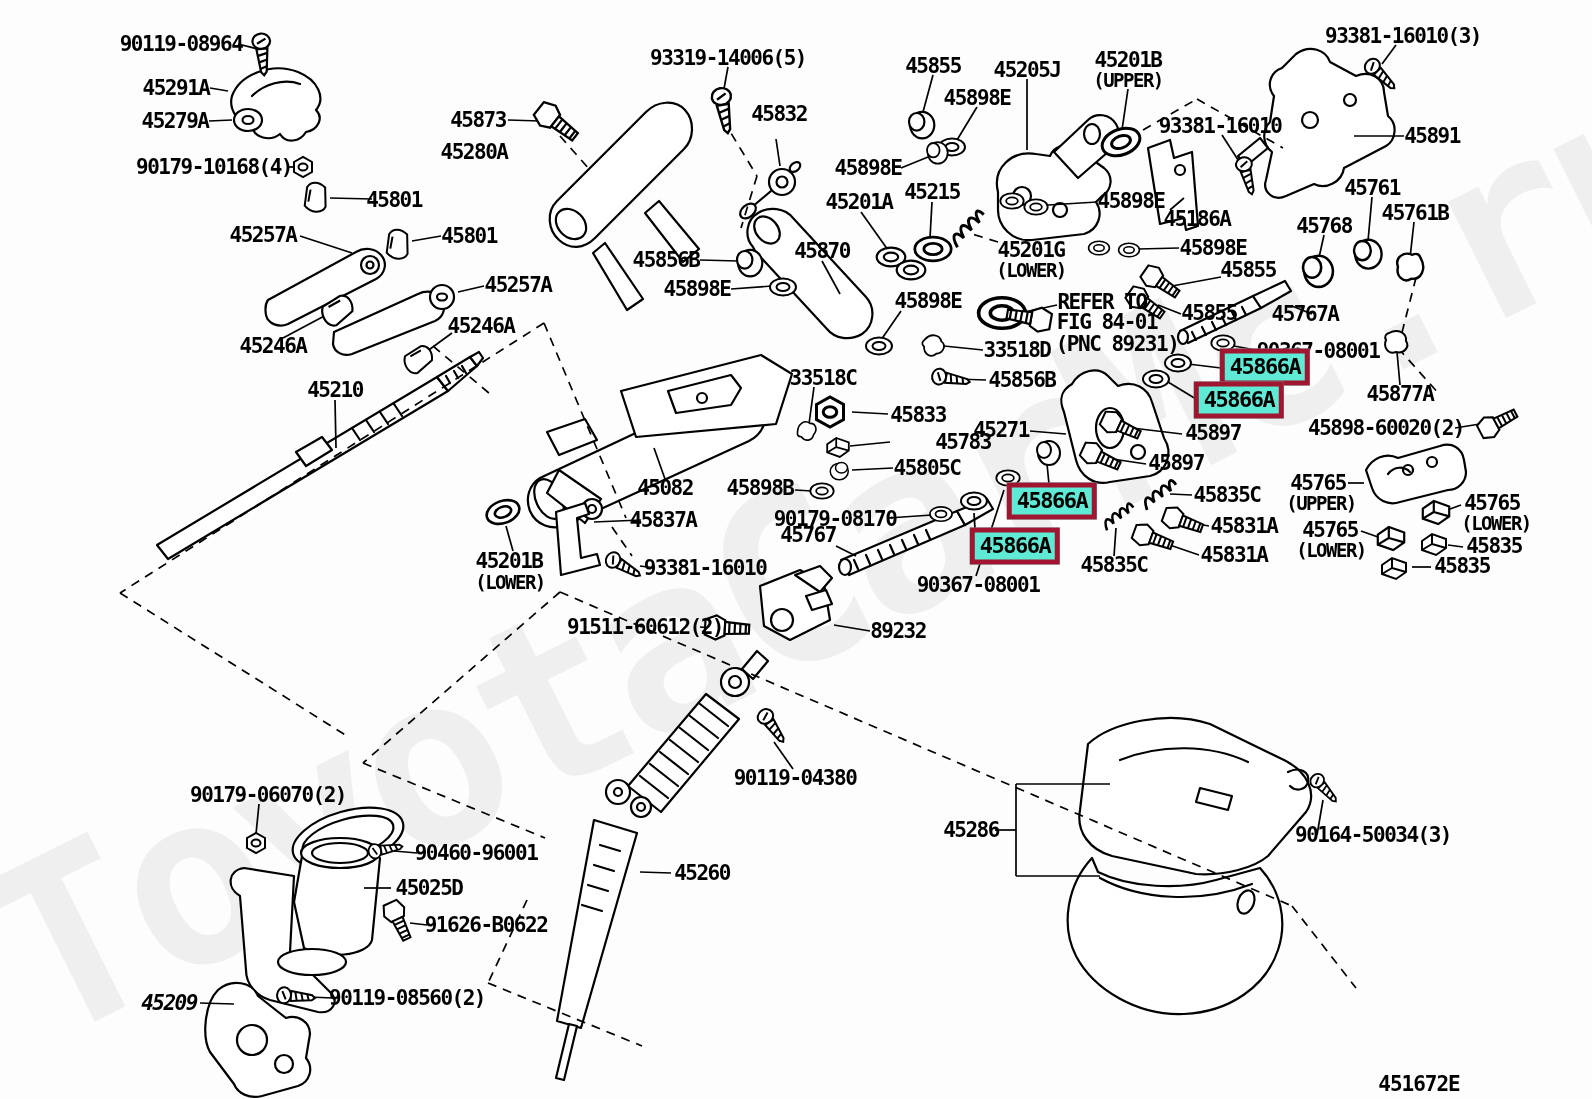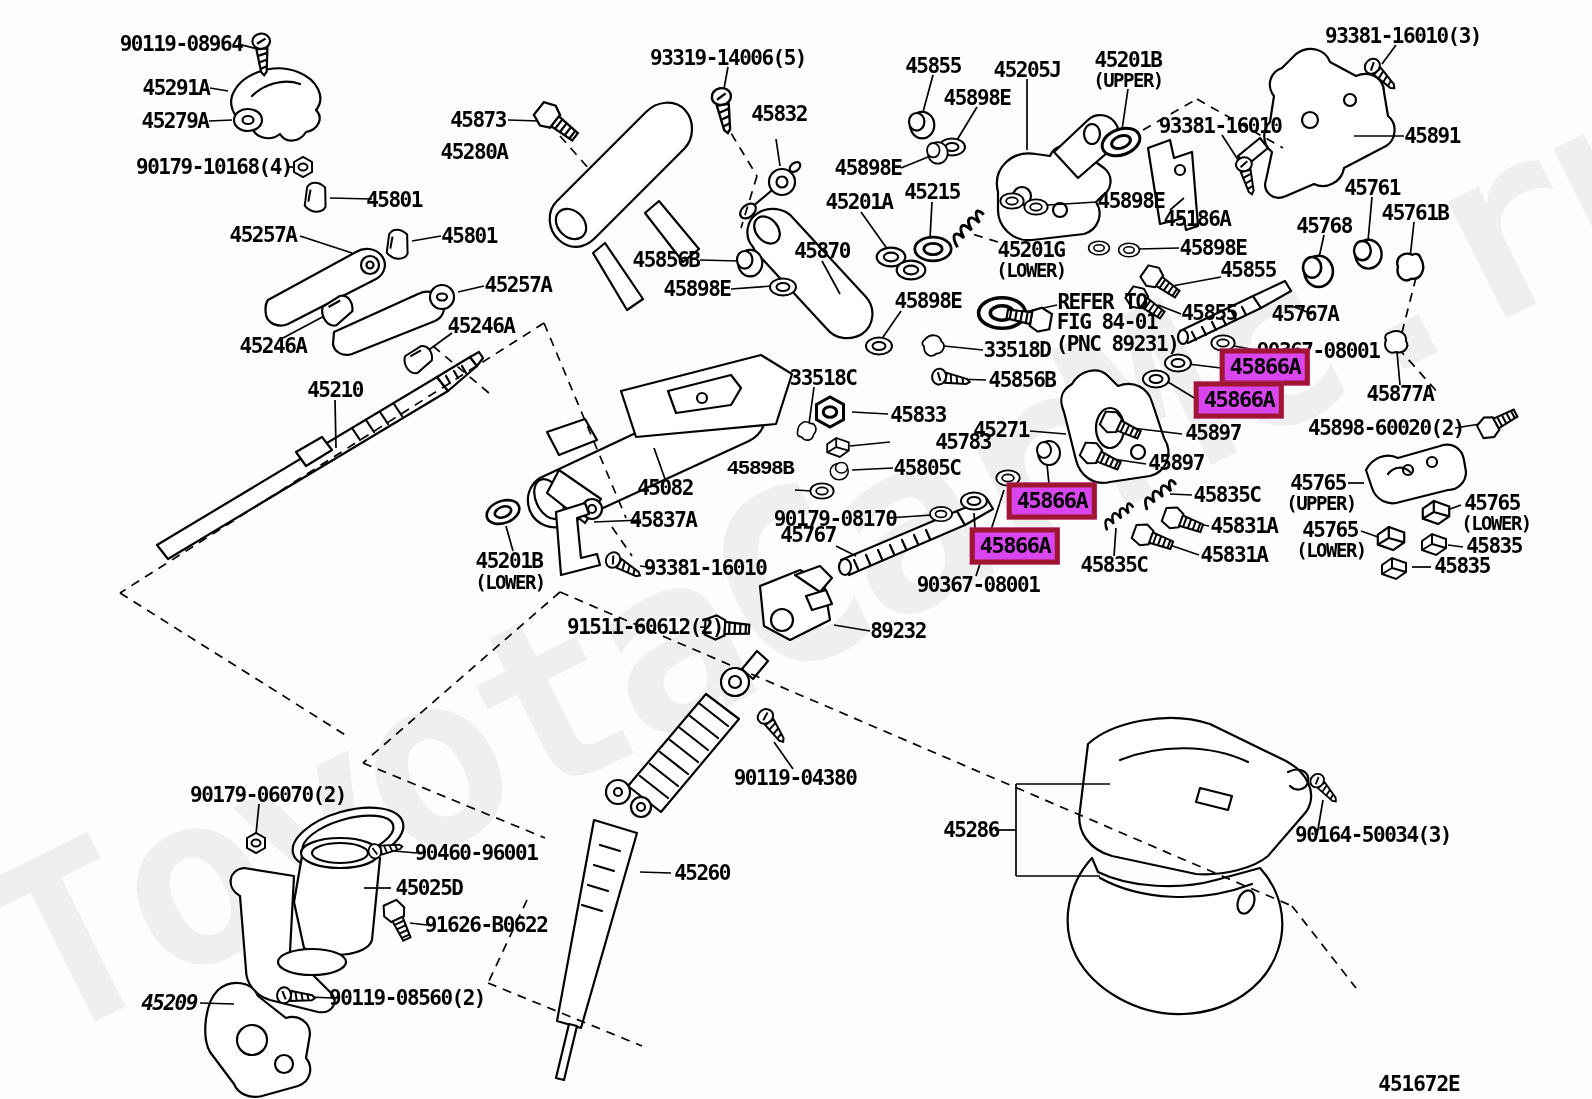--- a/index.html
+++ b/index.html
@@ -10,21 +10,21 @@
   }
   #art { position:absolute; left:0; top:0; }
   #labels { position:absolute; left:0; top:0; width:100%; height:100%; }
   .label {
     position:absolute; transform:translate(-50%,-50%);
     font-weight:700; font-size:21px; letter-spacing:-1.5px;
     color:var(--ink); white-space:nowrap; line-height:1;
   }
   .label.small { font-size:19px; }
   .label.boxed {
-    border:5px solid var(--hl); padding:2px 5px 3px; background:#d946ef;
+    border:5px solid var(--hl); padding:2px 5px 3px; background:#5eead4;
     font-size:22px;
   }
   .label.code { letter-spacing:-1px; }
 </style>
 </head>
 <body>
 
 <div id="stage">
   <svg id="art" width="1592" height="1099" viewBox="0 0 1592 1099">
     <defs>
@@ -432,21 +432,21 @@
       <div class="label" style="left: 928px; top: 301px;">45898E</div>
       <div class="label" style="left: 1017px; top: 350px;">33518D</div>
       <div class="label" style="left: 823px; top: 378px;">33518C</div>
       <div class="label" style="left: 1022px; top: 380px;">45856B</div>
       <div class="label" style="left: 918px; top: 415px;">45833</div>
       <div class="label" style="left: 919px; top: 442px; margin-left: 44px;">45783</div>
       <div class="label" style="left: 927px; top: 468px;">45805C</div>
       <div class="label" style="left: 1001px; top: 430px;">45271</div>
       <div class="label" style="left: 1213px; top: 433px;">45897</div>
       <div class="label" style="left: 1176px; top: 463px;">45897</div>
-      <div class="label" style="left: 760px; top: 468px; font-family: Liberation Mono, monospace;">45898B</div>
+      <div class="label" style="left: 760px; top: 488px;">45898B</div>
       <div class="label" style="left: 835px; top: 519px;">90179-08170</div>
       <div class="label" style="left: 808px; top: 535px;">45767</div>
       <div class="label" style="left: 705px; top: 568px;">93381-16010</div>
       <div class="label boxed" style="left: 1052px; top: 501px;">45866A</div>
       <div class="label boxed" style="left: 1015px; top: 546px;">45866A</div>
       <div class="label" style="left: 978px; top: 585px;">90367-08001</div>
       <div class="label" style="left: 1227px; top: 495px;">45835C</div>
       <div class="label" style="left: 1244px; top: 526px;">45831A</div>
       <div class="label" style="left: 1234px; top: 555px;">45831A</div>
       <div class="label" style="left: 1114px; top: 565px;">45835C</div>

